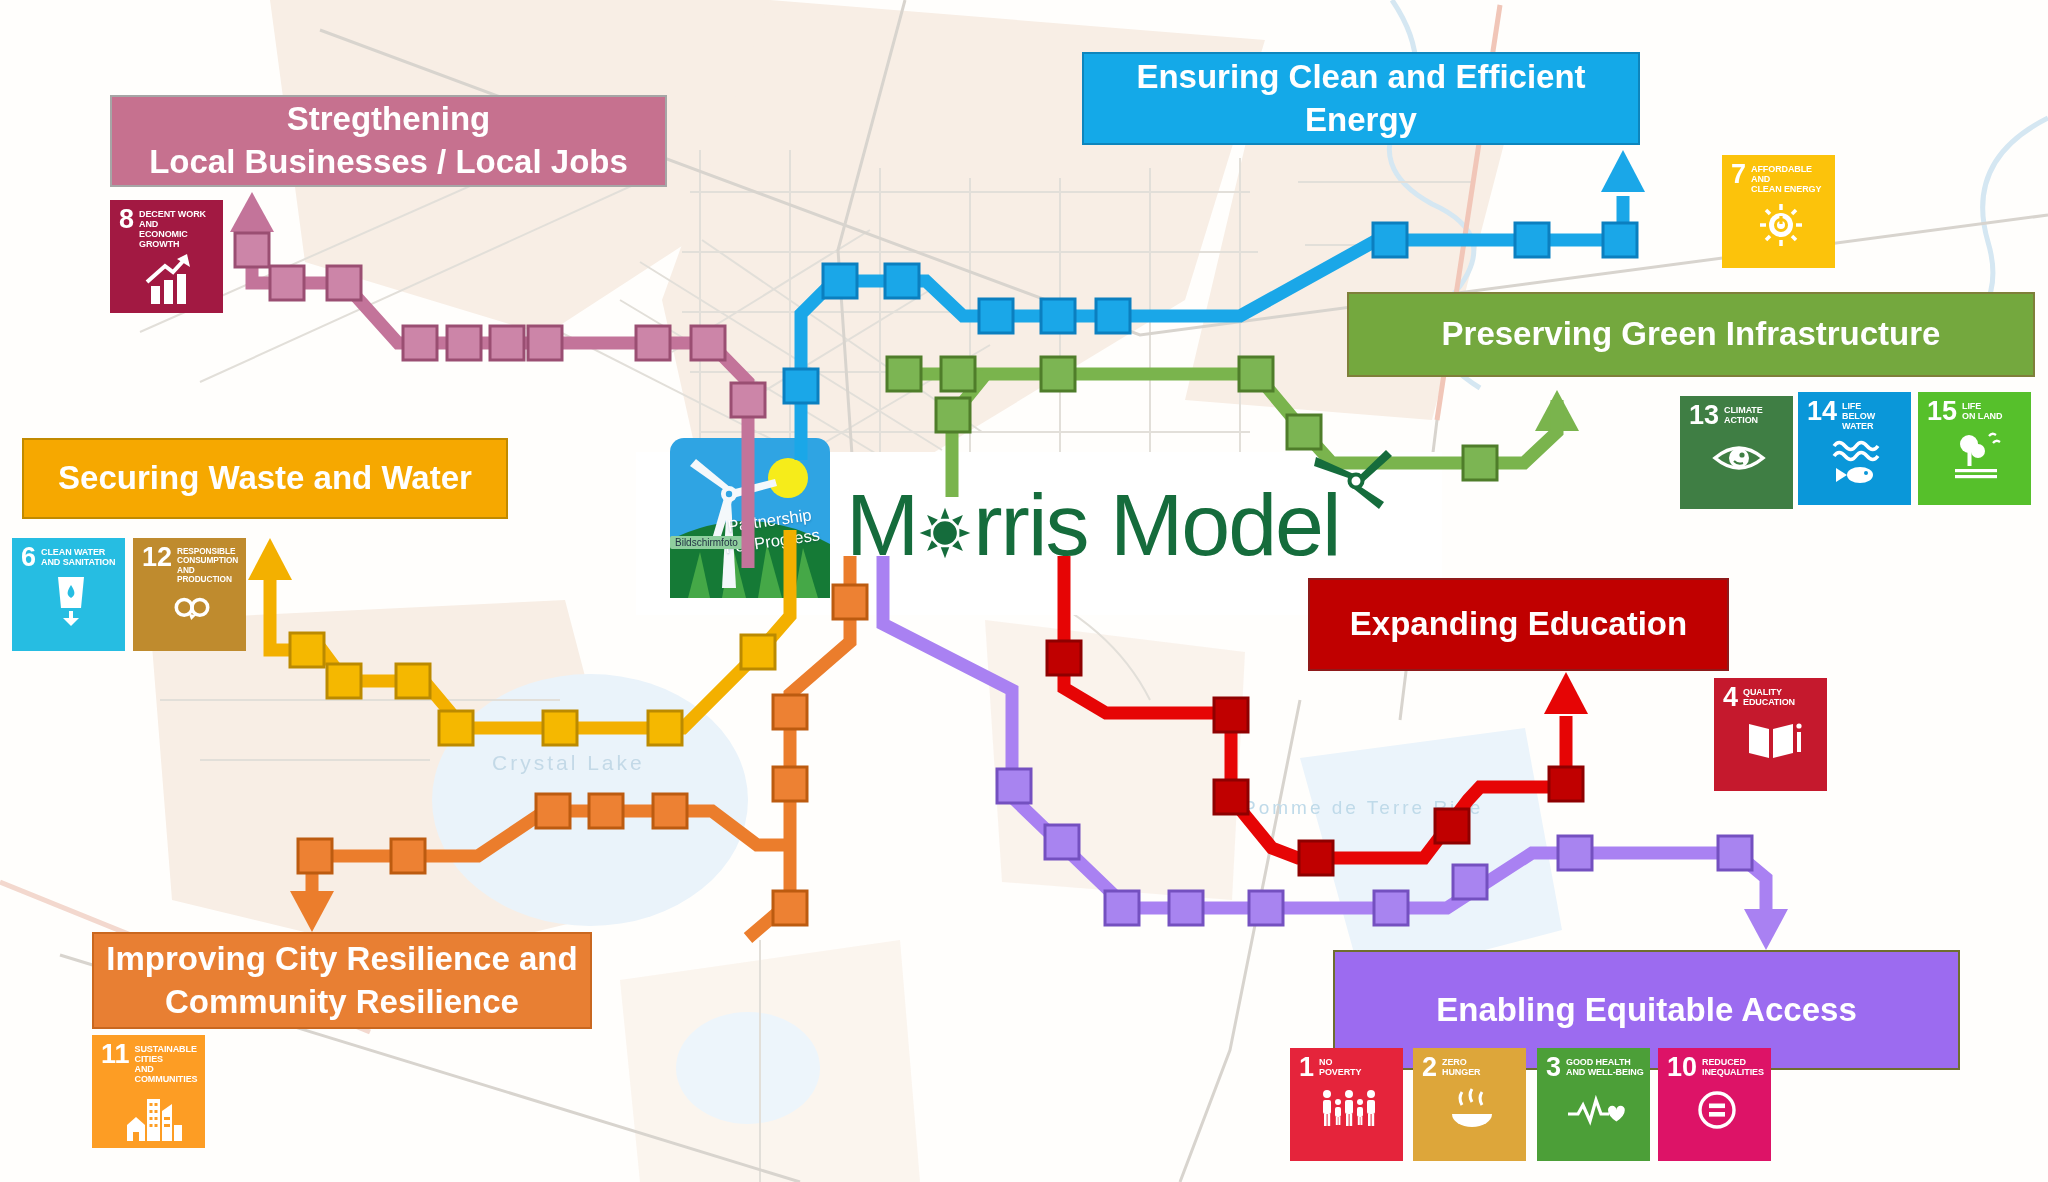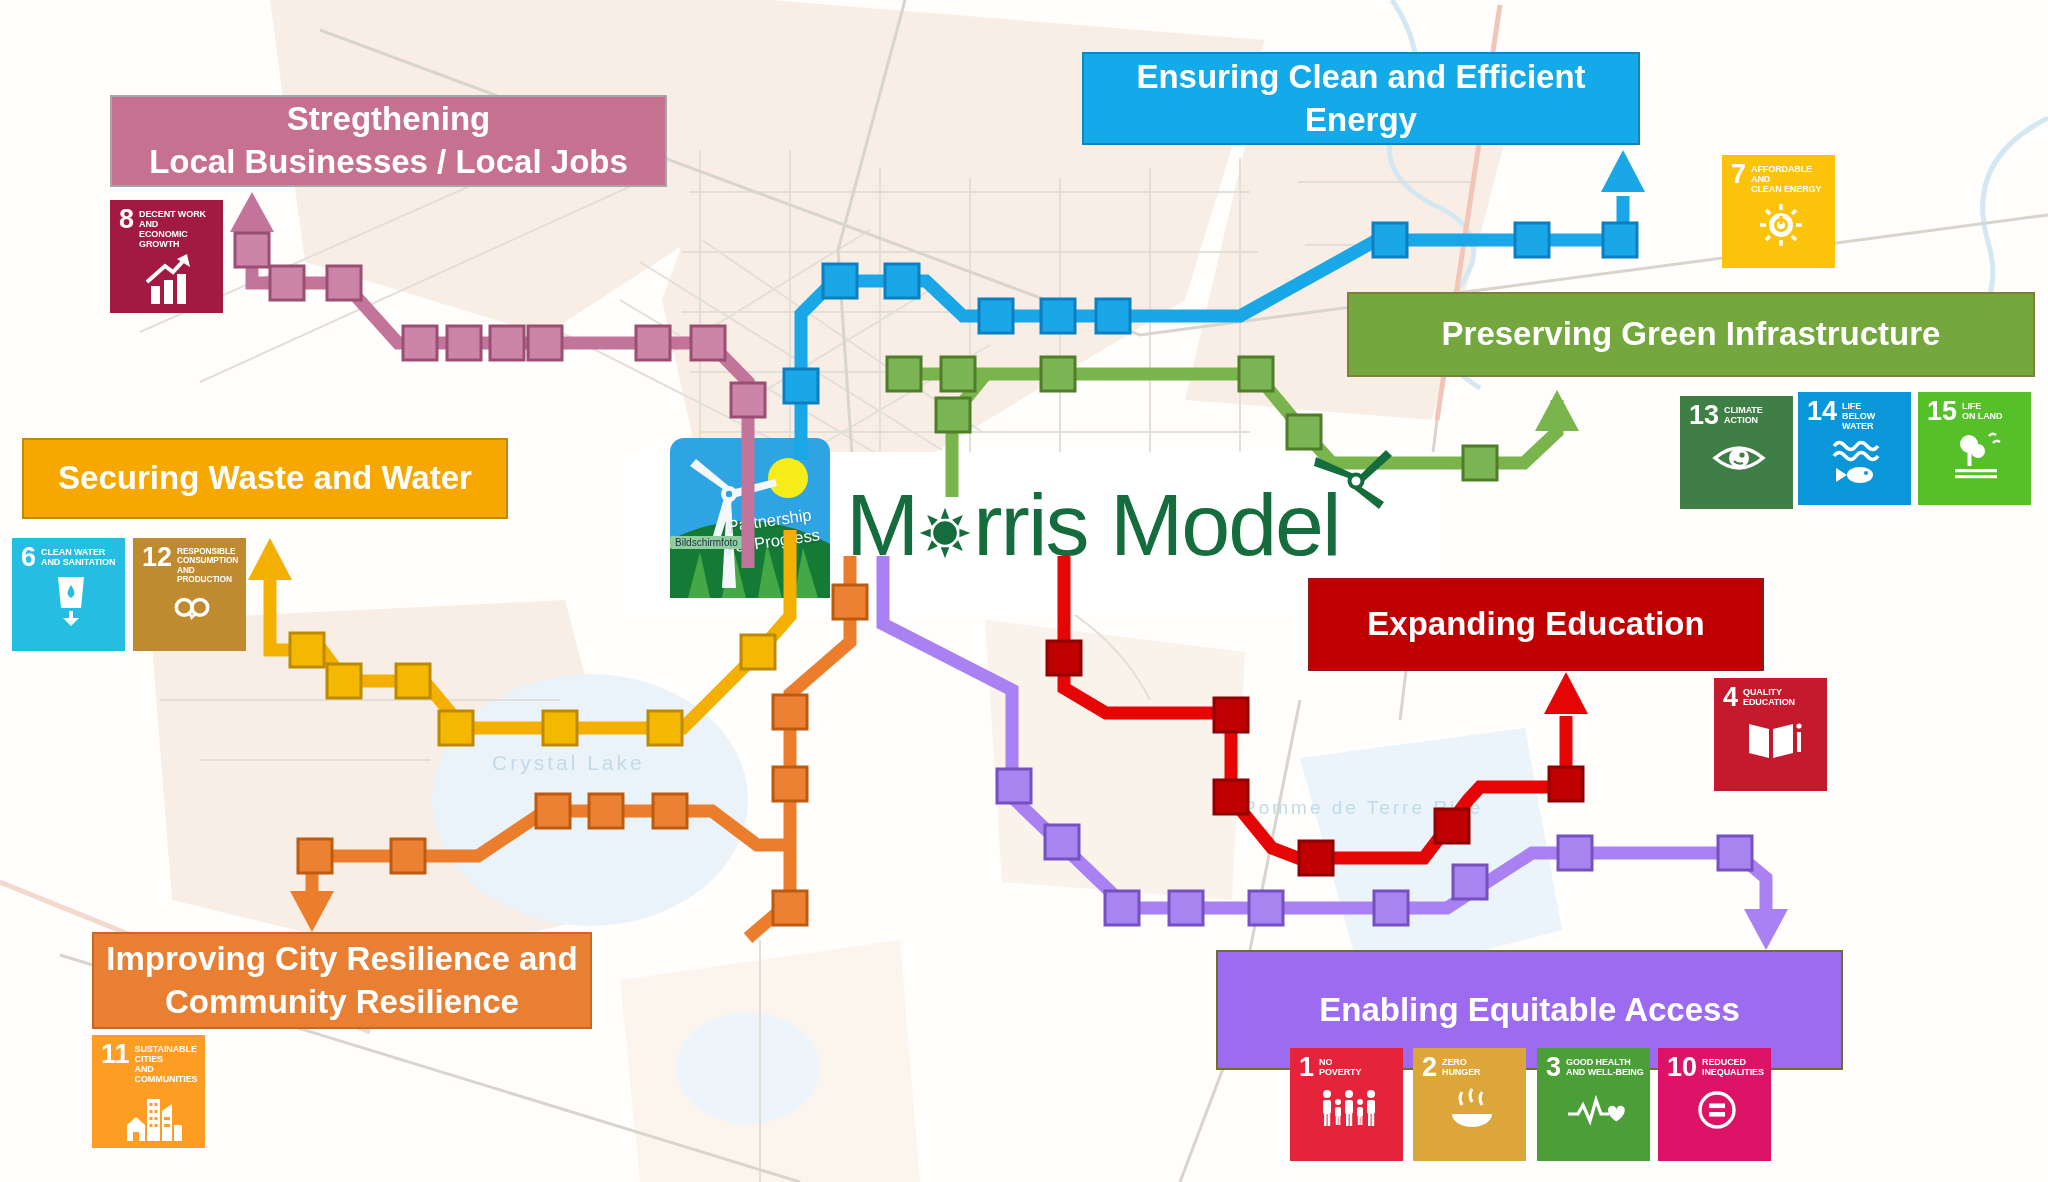--- a/index.html
+++ b/index.html
@@ -265,30 +265,30 @@
   </div>
 
   <div class="banner" style="left:1347px;top:292px;width:688px;height:85px;--bg:#74A83E;--bd:#7F7F3A">
     <div>Preserving Green Infrastructure</div>
   </div>
 
   <div class="banner" style="left:22px;top:438px;width:486px;height:81px;--bg:#F6A800;--bd:#C18A00">
     <div>Securing Waste and Water</div>
   </div>
 
-  <div class="banner" style="left:1308px;top:578px;width:456px;height:93px;--bg:#C00000;--bd:#8E1A1A">
+  <div class="banner" style="left:1308px;top:578px;width:421px;height:93px;--bg:#C00000;--bd:#8E1A1A">
     <div>Expanding Education</div>
   </div>
 
   <div class="banner" style="left:92px;top:932px;width:500px;height:97px;--bg:#E87F33;--bd:#C9671F">
     <div>Improving City Resilience and</div>
     <div>Community Resilience</div>
   </div>
 
-  <div class="banner" style="left:1216px;top:950px;width:627px;height:120px;--bg:#9C6BF0;--bd:#6E6E2F">
+  <div class="banner" style="left:1333px;top:950px;width:627px;height:120px;--bg:#9C6BF0;--bd:#6E6E2F">
     <div>Enabling Equitable Access</div>
   </div>
 
   <div class="sdg" style="left:110px;top:200px;--bg:#A21942">
     <div class="sdg-head">
         <span class="sdg-num">8</span>
         <span class="sdg-title">DECENT WORK AND
 ECONOMIC GROWTH</span>
       </div>
     <svg class="sdg-art" viewBox="0 0 64 56">

